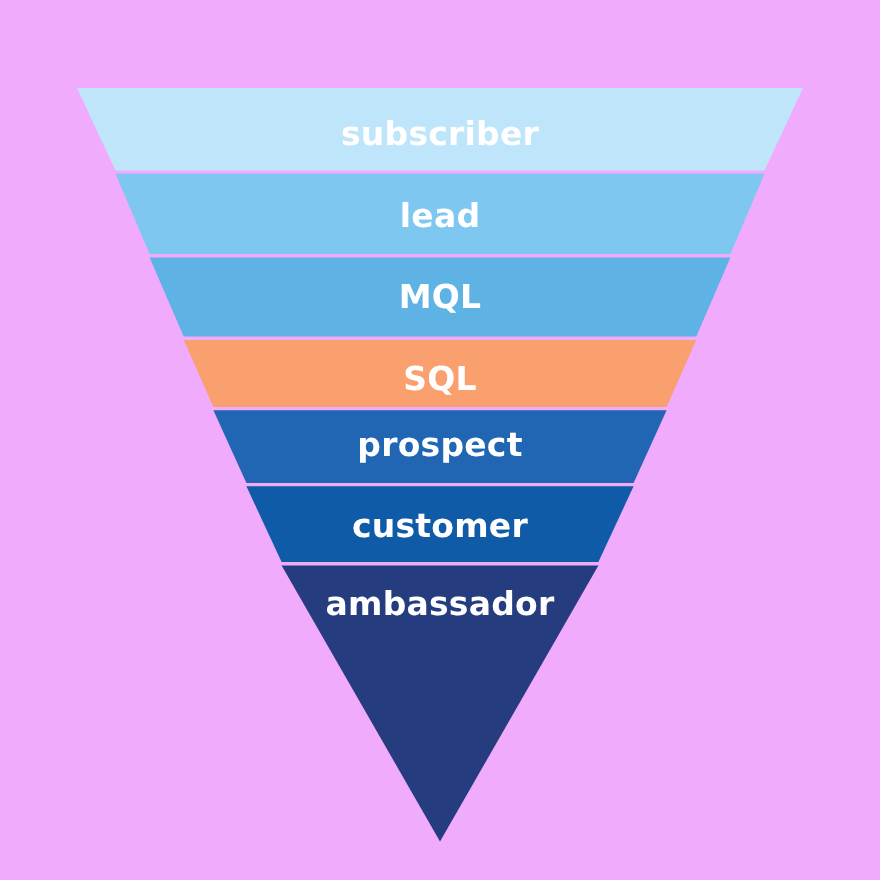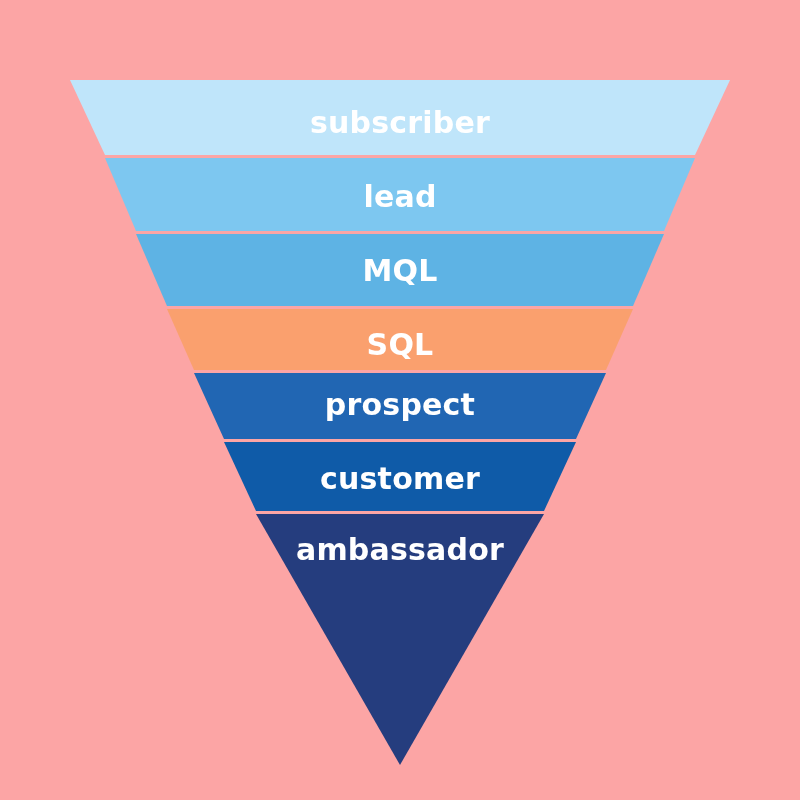--- a/index.html
+++ b/index.html
@@ -10,21 +10,21 @@
   body {
     width: 800px;
     height: 800px;
     overflow: hidden;
     font-family: "DejaVu Sans", "Liberation Sans", sans-serif;
   }
   #funnel-page {
     position: relative;
     width: 800px;
     height: 800px;
-    background: #fca5a5;
+    background: #f0abfc;
   }
   #funnel-svg {
     position: absolute;
     left: 0;
     top: 0;
     width: 800px;
     height: 800px;
     display: block;
   }
   .band-label {

